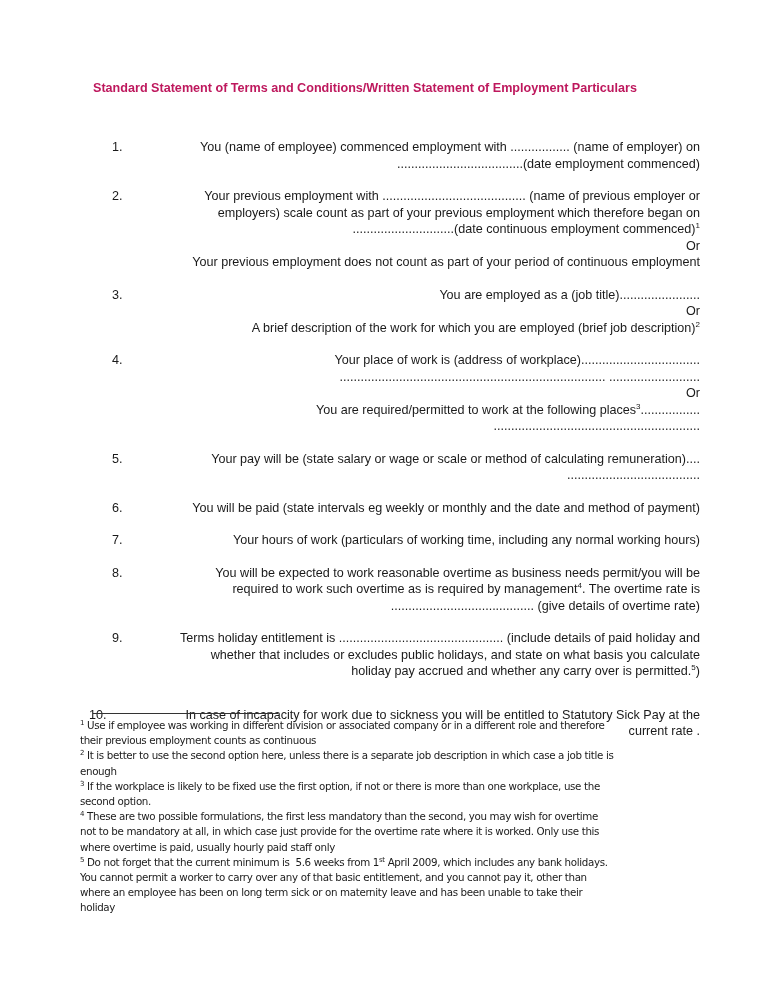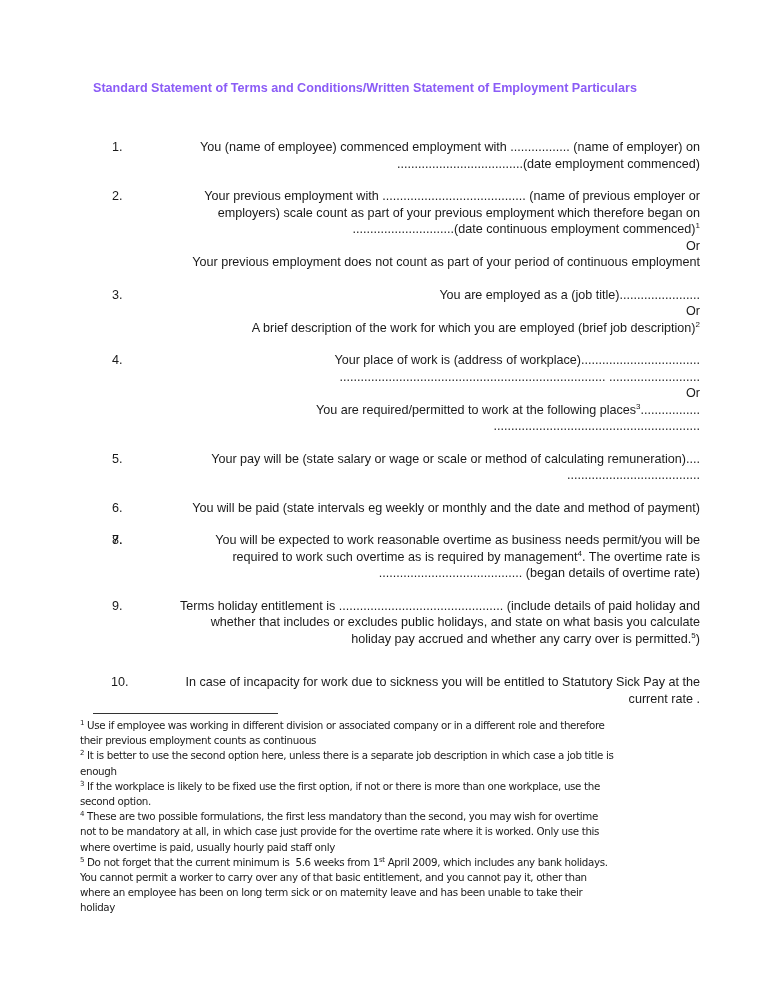--- a/index.html
+++ b/index.html
@@ -1,21 +1,21 @@
 <!DOCTYPE html>
 <html><head>
 <meta charset="utf-8">
 <style>
   html, body { margin: 0; padding: 0; background: #ffffff; }
   body { width: 768px; height: 994px; position: relative; overflow: hidden; color: #1a1a1a; }
   .page { position: absolute; left: 0; top: 0; width: 768px; height: 994px; }
   .title {
     position: absolute; left: 93px; top: 81px;
     font-family: "Liberation Sans", sans-serif; font-weight: bold; font-size: 12.6px;
-    white-space: nowrap; color: #8b5cf6;
+    white-space: nowrap; color: #be185d;
   }
   .items {
     position: absolute; left: 0; top: 139px; width: 768px;
     font-family: "Liberation Sans", sans-serif; font-size: 12.6px; line-height: 16.5px;
   }
   .item { position: relative; padding-left: 140px; width: 560px; }
   .item .num { position: absolute; left: 112px; top: 0; }
   .item .line { display: block; white-space: nowrap; text-align: right; }
   sup { font-size: 8px; line-height: 0; vertical-align: 5px; }
   .rule {
@@ -75,38 +75,39 @@
       <span class="line">......................................</span>
     </div>
 
     <div class="item" style="margin-bottom:16px;">
       <span class="num">6.</span>
       <span class="line">You will be paid (state intervals eg weekly or monthly and the date and method of payment)</span>
     </div>
 
     <div class="item" style="margin-bottom:16px;">
       <span class="num">7.</span>
+      <span class="line">Your hours of work (particulars of working time, including any normal working hours)</span>
     </div>
 
     <div class="item" style="margin-bottom:16px;">
       <span class="num">8.</span>
       <span class="line">You will be expected to work reasonable overtime as business needs permit/you will be</span>
       <span class="line"><span>required to work such overtime as is required by management</span><sup>4</sup><span>. The overtime rate is</span></span>
-      <span class="line">......................................... (began details of overtime rate)</span>
+      <span class="line">......................................... (give details of overtime rate)</span>
     </div>
 
     <div class="item" style="margin-bottom:16px;">
       <span class="num">9.</span>
       <span class="line">Terms holiday entitlement is ............................................... (include details of paid holiday and</span>
       <span class="line">whether that includes or excludes public holidays, and state on what basis you calculate</span>
       <span class="line"><span>holiday pay accrued and whether any carry over is permitted.</span><sup>5</sup><span>)</span></span>
     </div>
 
     <div class="item">
-      <span class="num" style="left:111px;">10.</span>
+      <span class="num" style="left:89px;">10.</span>
       <span class="line" style="white-space:pre;margin-top:27px;"> In case of incapacity for work due to sickness you will be entitled to Statutory Sick Pay at the</span>
       <span class="line">current rate .</span>
     </div>
 
   </div>
 
   <div class="rule"></div>
 
   <div class="footnotes">
     <div class="fn">

